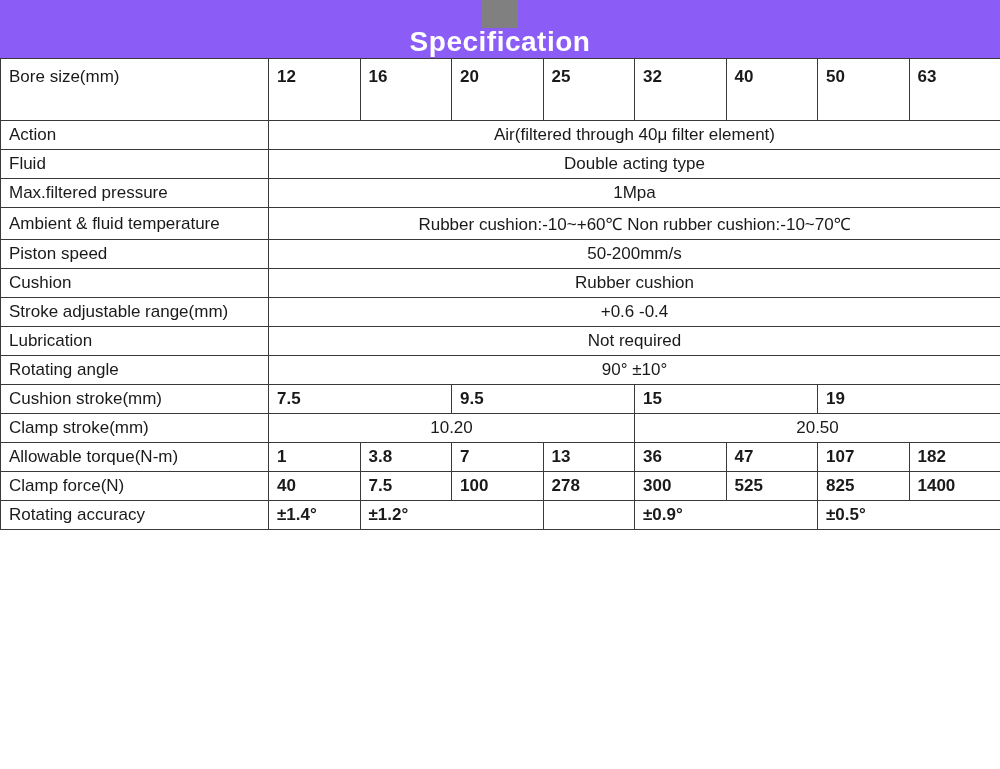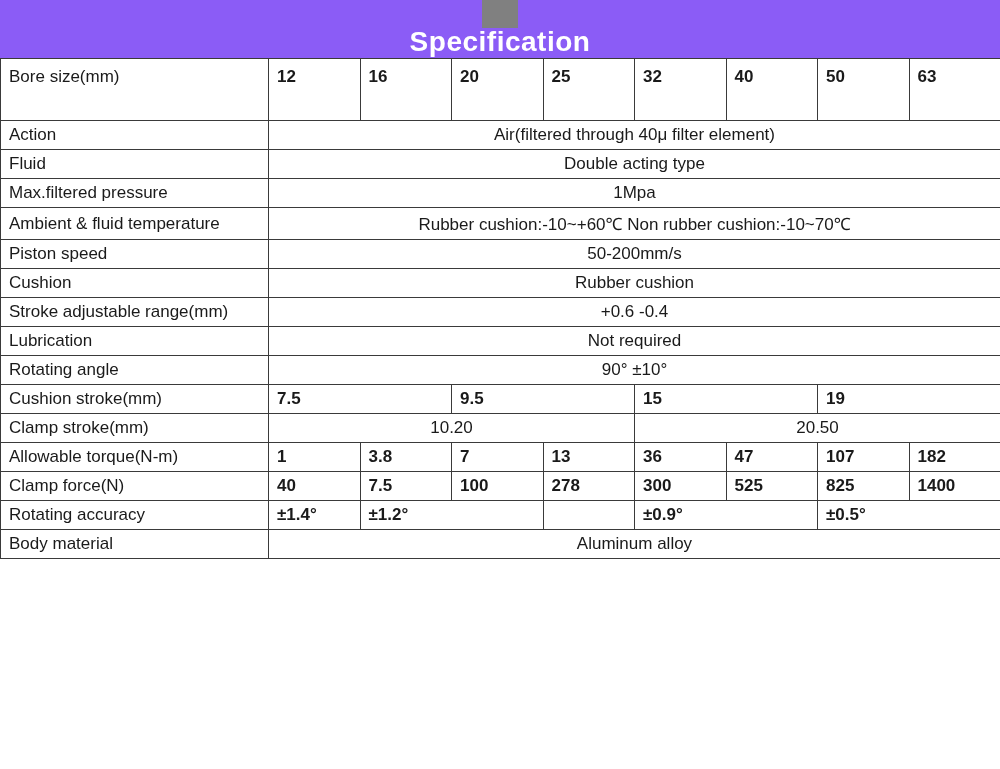--- a/index.html
+++ b/index.html
@@ -192,20 +192,16 @@
       <tr>
         <td class="label">Rotating accuracy</td>
         <td class="left">±1.4°</td>
         <td class="left" colspan="2">±1.2°</td>
         <td class="left"></td>
         <td class="left" colspan="2">±0.9°</td>
         <td class="left" colspan="2">±0.5°</td>
       </tr>
 
 
-      <tr>
-        <td class="label">Body material</td>
-        <td class="center" colspan="8">Aluminum alloy</td>
-      </tr>
     </tbody>
   </table>
 
 </div>
 
 </body></html>

